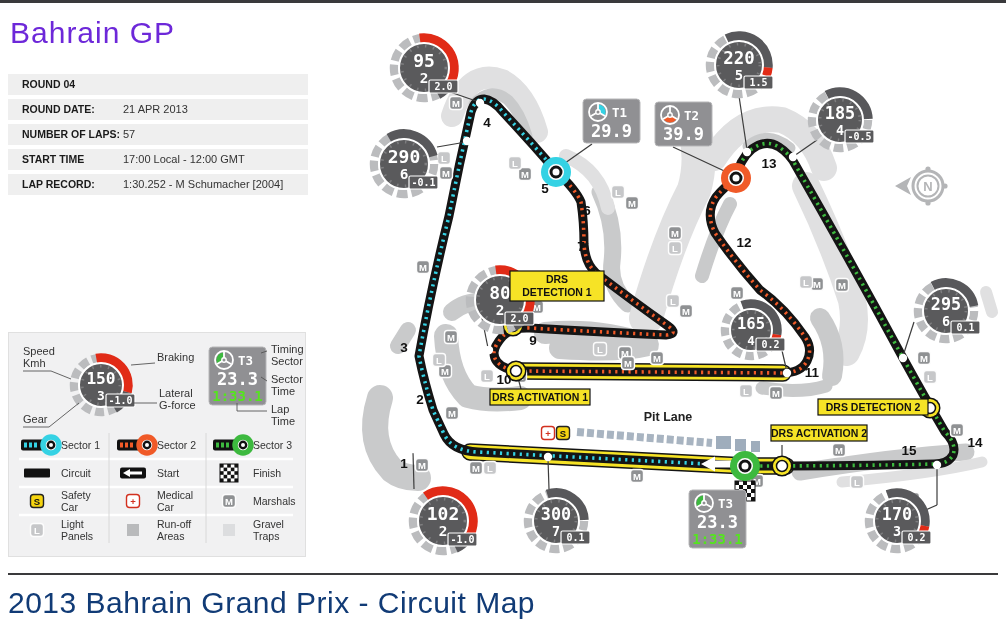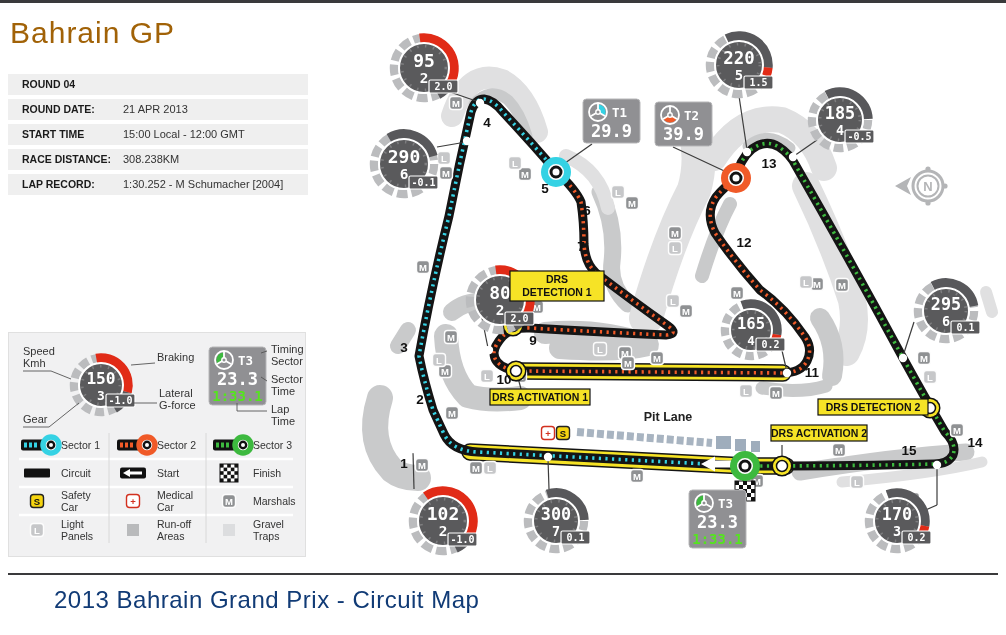--- a/index.html
+++ b/index.html
@@ -1,51 +1,51 @@
 <!DOCTYPE html>
 <html><head>
 <meta charset="utf-8">
 <style>
   html,body{margin:0;padding:0;background:#ffffff;}
   #stage{position:relative;width:1006px;height:635px;background:#fff;overflow:hidden;
          font-family:"Liberation Sans",sans-serif;}
   #topline{position:absolute;left:0;top:0;width:1006px;height:3px;background:#3a3a3c;}
-  #gp-title{position:absolute;left:10px;top:16px;font-size:30px;font-weight:300;color:#a16207;letter-spacing:1px;}
+  #gp-title{position:absolute;left:10px;top:16px;font-size:30px;font-weight:300;color:#6d28d9;letter-spacing:1px;}
   #info-table{position:absolute;left:8px;top:74px;width:300px;}
   .info-row{position:relative;height:21px;margin-bottom:4px;background:#efefef;}
   .info-label{position:absolute;left:14px;top:4px;font-size:10.5px;font-weight:bold;color:#1a1a1a;}
   .info-value{position:absolute;left:115px;top:4px;font-size:11px;color:#333;}
   #legend-panel{position:absolute;left:8px;top:332px;width:296px;height:223px;background:#f1f1f2;border:1px solid #e0e0e0;}
   #map-wrap{position:absolute;left:0;top:0;}
   #bottomline{position:absolute;left:8px;top:573px;width:990px;height:2px;background:#3a3a3c;}
-  #footer-title{position:absolute;left:8px;top:586px;font-size:24px;color:#113b76;font-weight:500;letter-spacing:0.5px;margin-left:46px;}
+  #footer-title{position:absolute;left:8px;top:586px;font-size:30px;color:#113b76;font-weight:500;letter-spacing:0.5px;}
   svg text{user-select:none;}
 </style>
 </head>
 <body>
 
 <div id="stage">
   <div id="topline"></div>
   <div id="gp-title">Bahrain GP</div>
   <div id="info-table">
       <div class="info-row">
         <span class="info-label">ROUND 04</span>
         <span class="info-value"></span>
       </div>
       <div class="info-row">
         <span class="info-label">ROUND DATE:</span>
         <span class="info-value">21 APR 2013</span>
       </div>
       <div class="info-row">
-        <span class="info-label">START TIME</span>
-        <span class="info-value">15:00 Local - 12:00 GMT</span>
+        <span class="info-label">NUMBER OF LAPS:</span>
+        <span class="info-value">57</span>
       </div>
       <div class="info-row">
-        <span class="info-label">RACE DISTANCE:</span>
-        <span class="info-value">308.238KM</span>
+        <span class="info-label">START TIME</span>
+        <span class="info-value">17:00 Local - 12:00 GMT</span>
       </div>
       <div class="info-row">
         <span class="info-label">LAP RECORD:</span>
         <span class="info-value">1:30.252 - M Schumacher [2004]</span>
       </div>
     </div>
   <div id="legend-panel"><svg width="294" height="221">
         <g>
           <circle cx="92" cy="52" r="27" fill="none" stroke="#bbbcbe" stroke-width="8.5" stroke-dasharray="9.049692561065294 4"></circle>
           <path d="M 118.07999730980484 58.98811421776806 A 27 27 0 0 1 105.5 75.38268590217984" fill="none" stroke="#58585b" stroke-width="9.5"></path>

